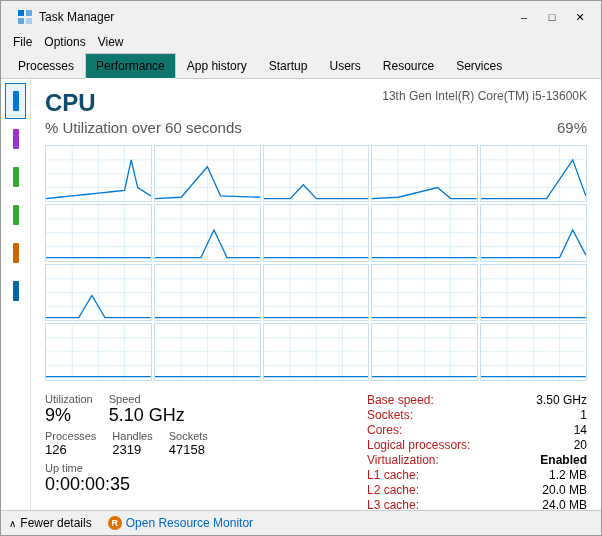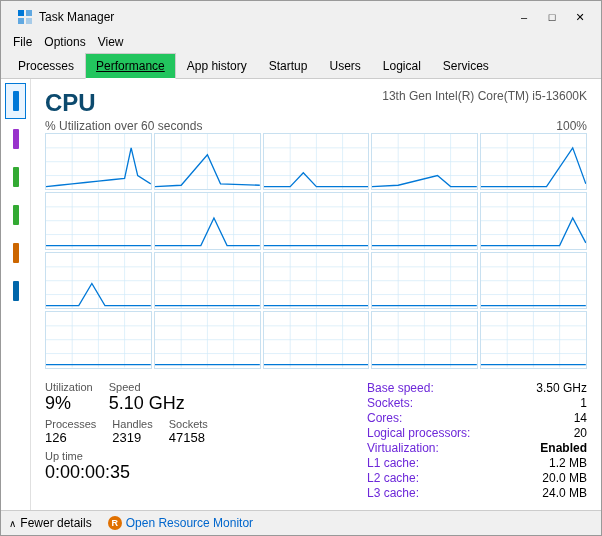--- a/index.html
+++ b/index.html
@@ -80,24 +80,23 @@
     .tab {
       padding: 5px 10px;
       font-size: 12px;
       cursor: pointer;
       color: #000;
       border: 1px solid transparent;
       margin-bottom: -1px;
     }
 
     .tab.active {
-      background: #22c55e;
+      background: #0f766e;
       border: 1px solid #ccc;
       border-bottom: 1px solid #fff;
-      text-decoration: underline;
     }
 
     .main-content {
       display: flex;
       flex: 1;
       background: #fff;
       overflow: hidden;
     }
 
     .sidebar {
@@ -151,23 +150,23 @@
       color: #0c4a6e;
     }
 
     .cpu-model {
       font-size: 12px;
       color: #555;
       text-align: right;
     }
 
     .utilization-label {
-      font-size: 12px;
+      font-size: 15px;
       color: #555;
-      margin-bottom: 0;
+      margin-bottom: 9px;
       display: flex;
       justify-content: space-between;
     }
 
     .graphs-grid {
       display: grid;
       grid-template-columns: repeat(5, 1fr);
       grid-template-rows: repeat(4, 1fr);
       gap: 2px;
       flex: 1;
@@ -229,21 +228,21 @@
       font-size: 12px;
     }
 
     .spec-row {
       display: flex;
       justify-content: space-between;
       margin-bottom: 1px;
     }
 
     .spec-label {
-      color: #6d28d9;
+      color: #b91c1c;
     }
 
     .spec-value {
       font-weight: 400;
       text-align: right;
     }
 
     .spec-value.bold {
       font-weight: 700;
       color: #000;
@@ -321,21 +320,21 @@
     <span class="menu-item">Options</span>
     <span class="menu-item">View</span>
   </div>
 
   <div class="tabs">
     <div class="tab">Processes</div>
     <div class="tab active">Performance</div>
     <div class="tab">App history</div>
     <div class="tab">Startup</div>
     <div class="tab">Users</div>
-    <div class="tab">Logical</div>
+    <div class="tab">Resource</div>
     <div class="tab">Services</div>
   </div>
 
   <div class="main-content">
 
     <div class="sidebar">
       <div class="sidebar-item active">
         <div class="sidebar-item-bar" style="background:#0078d7;"></div>
       </div>
       <div class="sidebar-item">
@@ -357,21 +356,21 @@
 
     <div class="content-area">
 
       <div class="cpu-header">
         <div class="cpu-title">CPU</div>
         <div class="cpu-model">13th Gen Intel(R) Core(TM) i5-13600K</div>
       </div>
 
       <div class="utilization-label">
         <span>% Utilization over 60 seconds</span>
-        <span>100%</span>
+        <span>69%</span>
       </div>
 
       <div class="graphs-grid">
 
         <div class="graph-cell">
           <svg viewBox="0 0 80 40" preserveAspectRatio="none">
             <rect width="80" height="40" fill="white"></rect>
 
             <line x1="0" y1="10" x2="80" y2="10" stroke="#d0e8f8" stroke-width="0.5"></line>
             <line x1="0" y1="20" x2="80" y2="20" stroke="#d0e8f8" stroke-width="0.5"></line>

